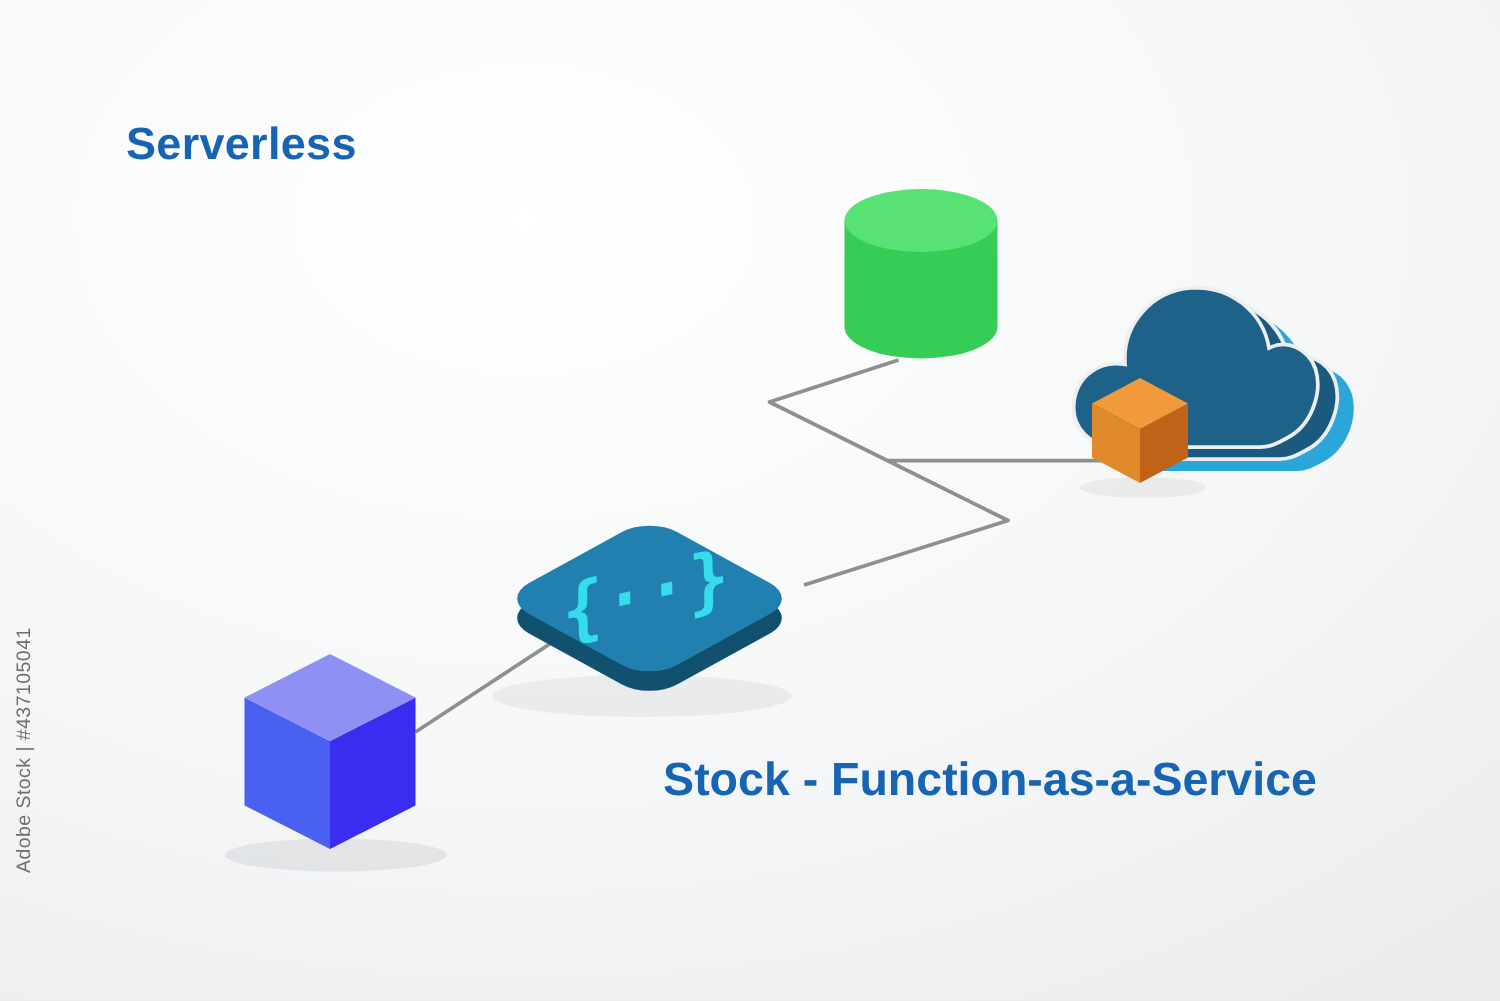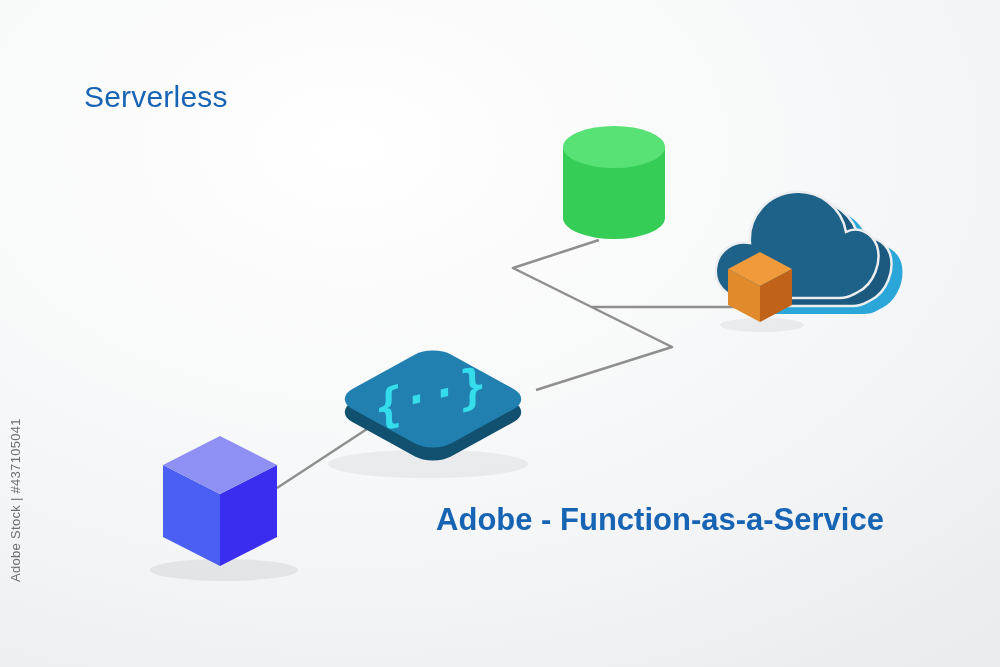--- a/index.html
+++ b/index.html
@@ -3,21 +3,21 @@
 <meta charset="utf-8">
 <style>
   html,body{margin:0;padding:0;}
   body{font-family:"Liberation Sans",sans-serif;background:#e9eaec;}
   .canvas{
     position:relative;width:1000px;height:667px;overflow:hidden;
     background:radial-gradient(ellipse 130% 130% at 35% 22%, #ffffff 0%, #f5f6f7 45%, #e1e3e5 100%);
   }
   .title{
     position:absolute;left:84px;top:80px;
-    font-size:30px;font-weight:400;color:#1864b4;letter-spacing:.2px;
+    font-size:30px;font-weight:700;color:#1864b4;letter-spacing:.2px;
   }
   .caption{
     position:absolute;left:660px;top:502px;transform:translateX(-50%);
     font-size:31px;font-weight:600;color:#1864b4;white-space:nowrap;
   }
   .watermark{
     position:absolute;left:8px;top:582px;
     transform:rotate(-90deg);transform-origin:0 0;
     font-size:13px;color:#6f6f6f;white-space:nowrap;letter-spacing:.3px;
   }
@@ -76,17 +76,17 @@
     </g>
 
     <g>
       <polygon points="163,465 220,494 220,566 163,537" fill="#4a60f2"></polygon>
       <polygon points="220,494 277,465 277,537 220,566" fill="#3b2df0"></polygon>
       <polygon points="220,436 277,465 220,494 163,465" fill="#8e90f3"></polygon>
     </g>
 
   </svg>
 
-  <div class="caption">Adobe - Function-as-a-Service</div>
+  <div class="caption">Stock - Function-as-a-Service</div>
 
   <div class="watermark">Adobe Stock | #437105041</div>
 
 </div>
 
 </body></html>

